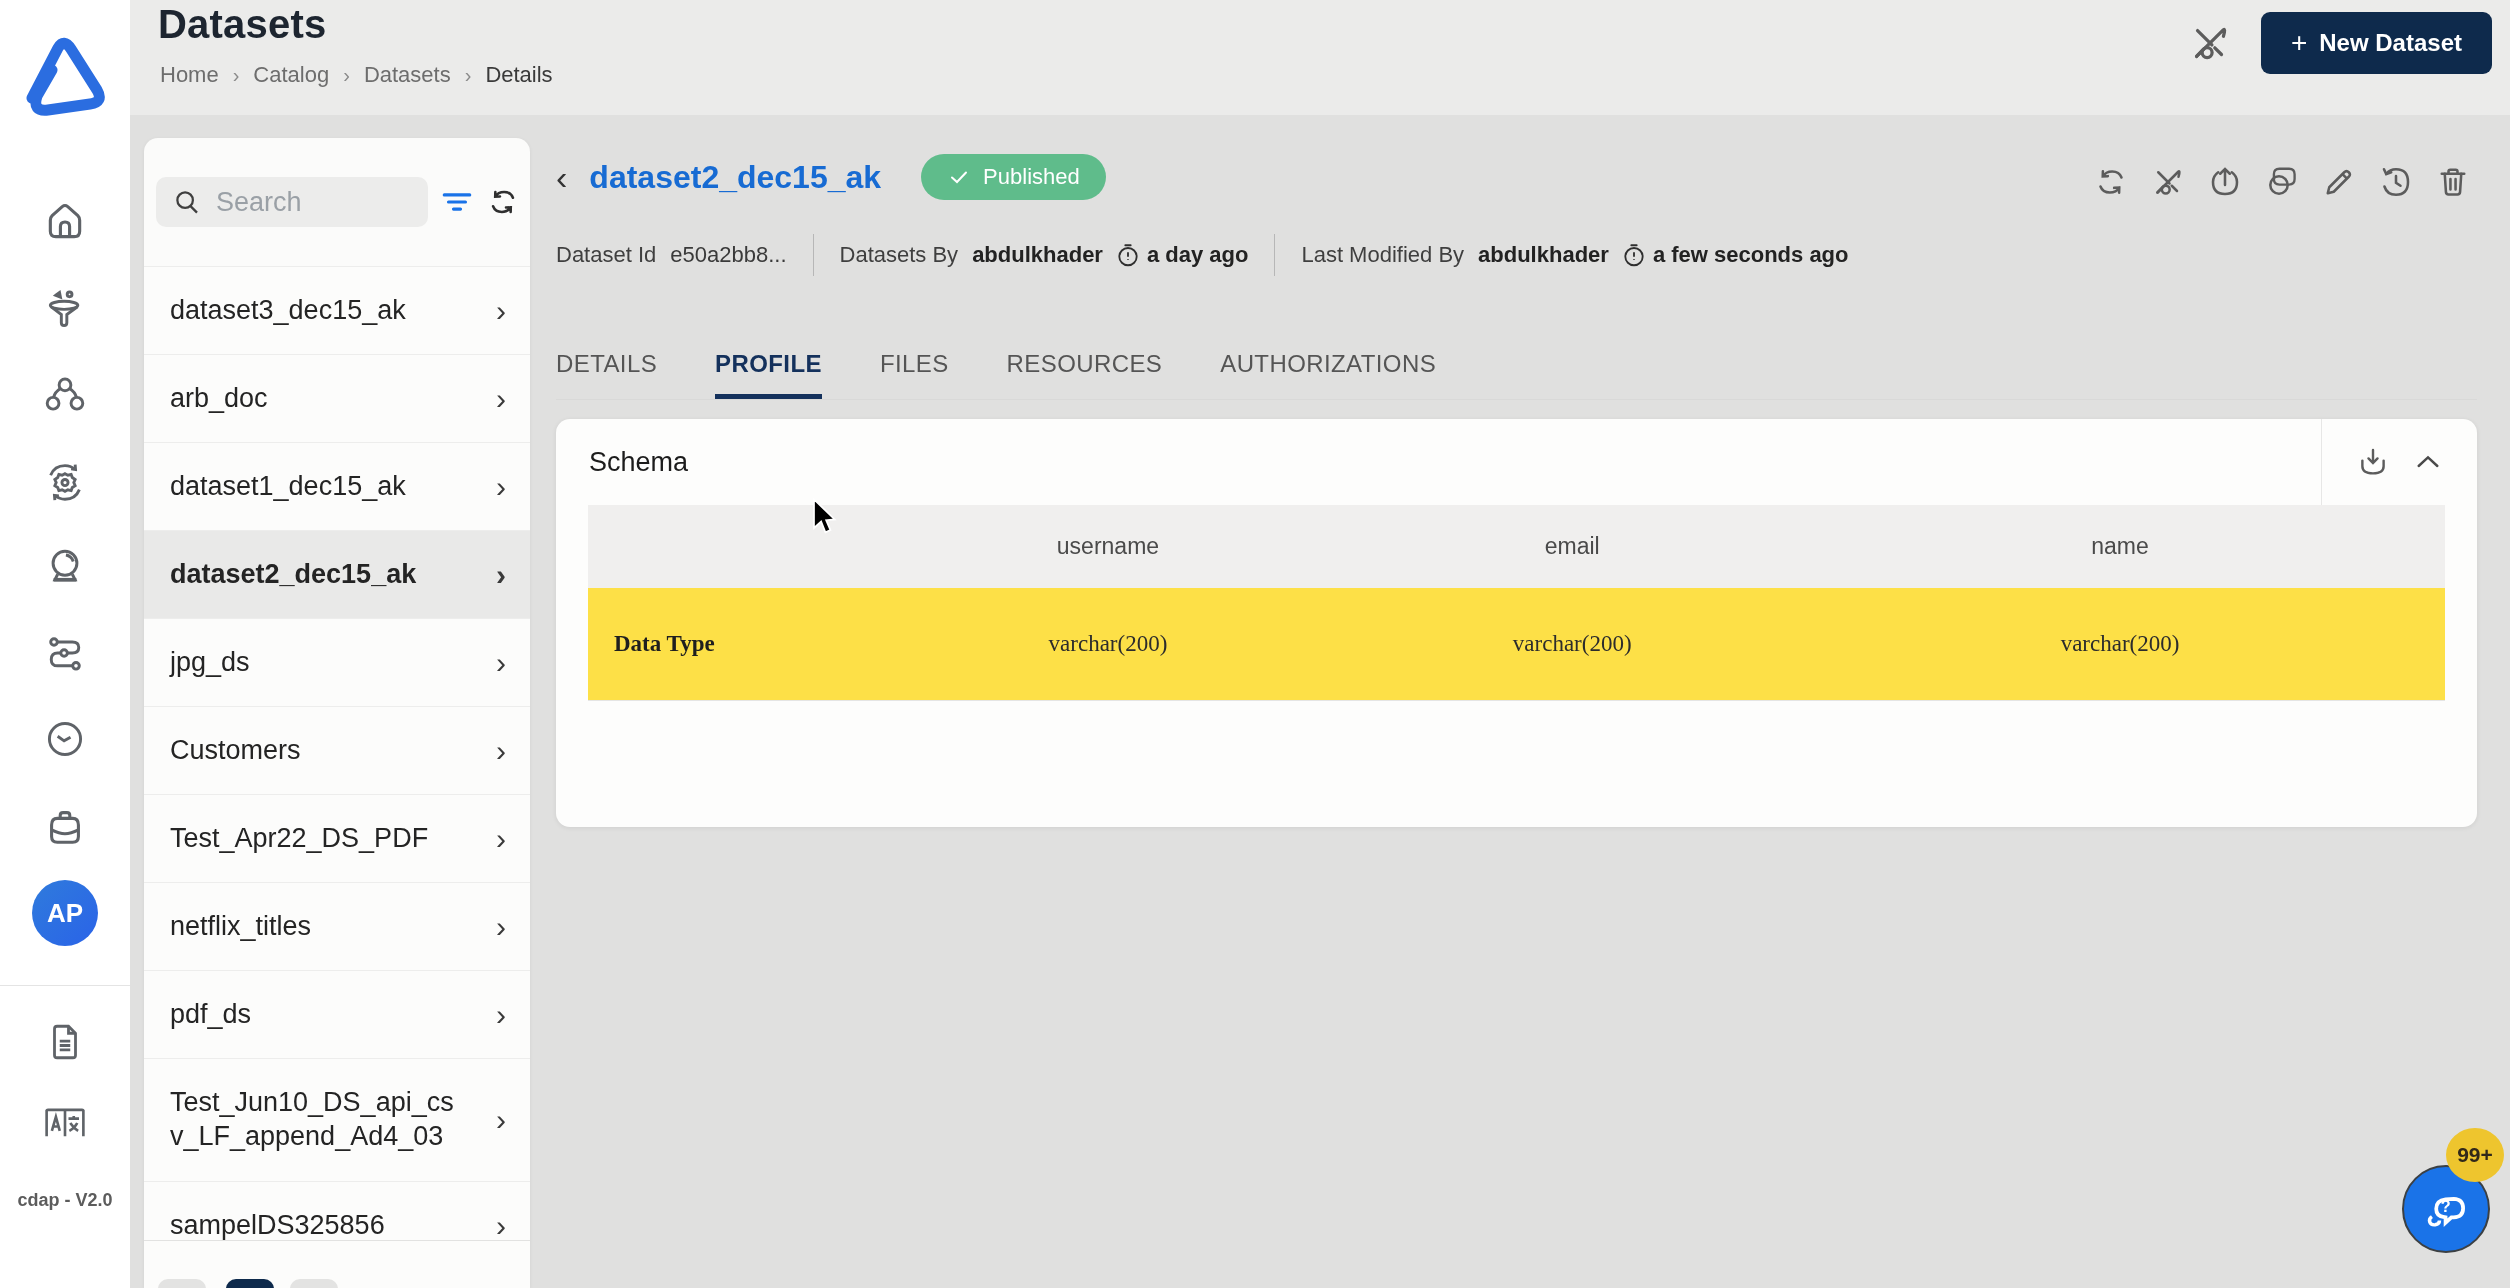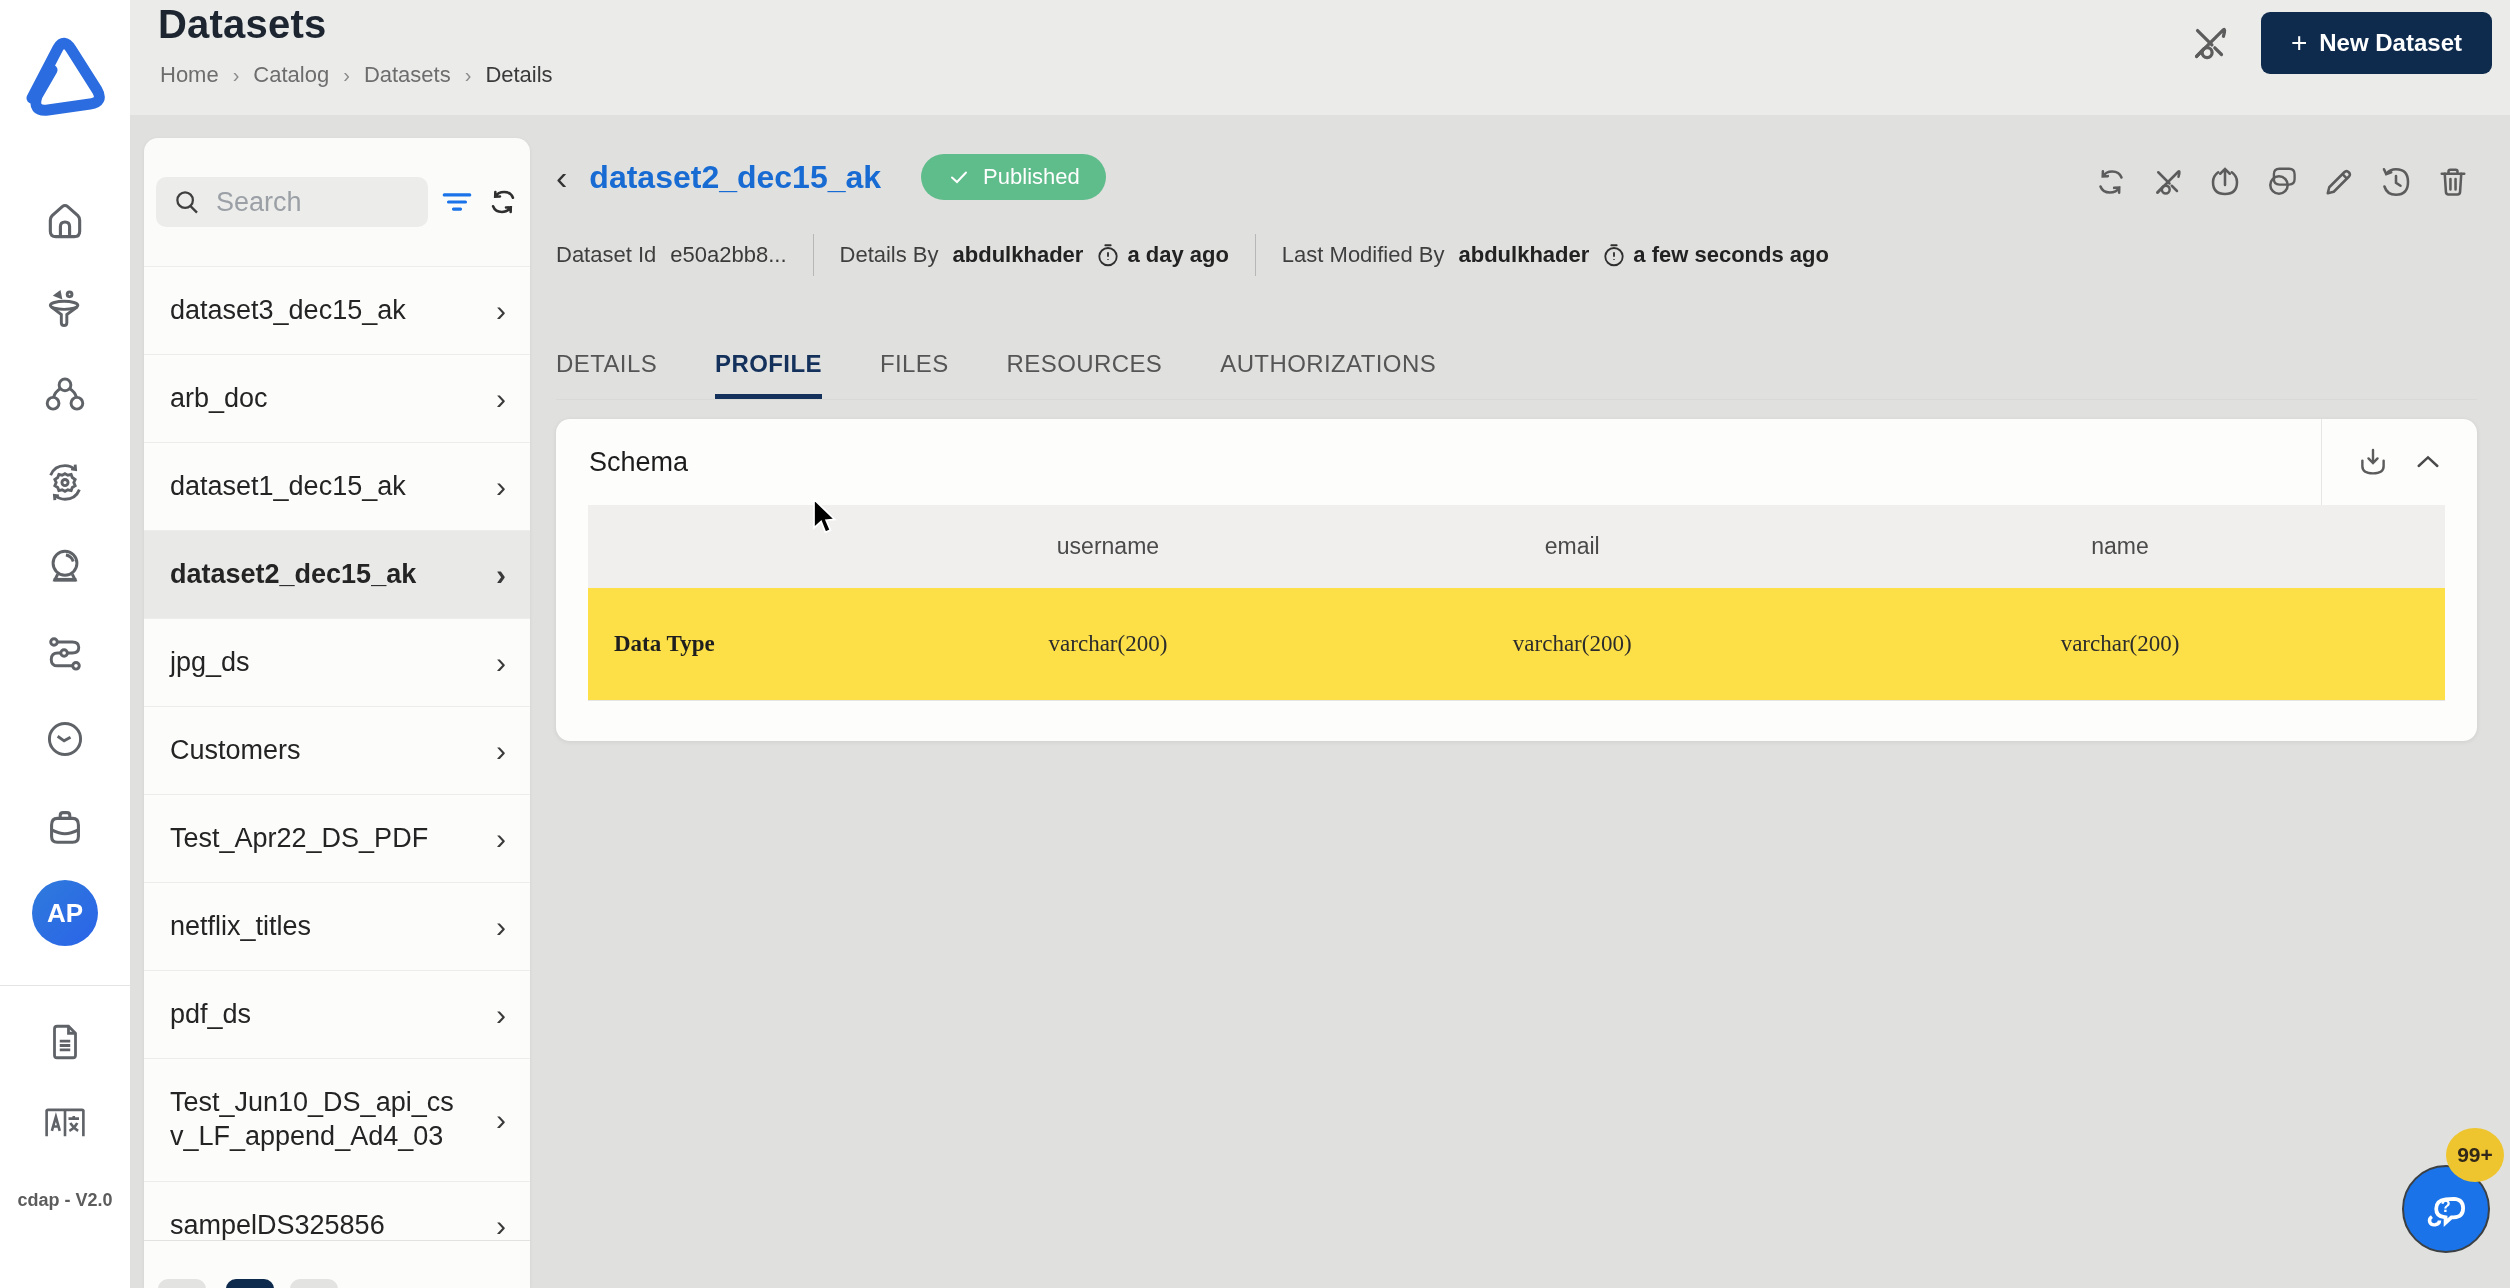--- a/index.html
+++ b/index.html
@@ -107,21 +107,21 @@
 
   .tabs { display:flex; gap:58px; margin-top:74px; border-bottom:1px solid #d9d9d8; padding-bottom:0; }
   .tab {
     font-size:24px; color:#555; letter-spacing:0.4px; padding-bottom:16px;
     cursor:pointer; border-bottom:5px solid transparent; font-weight:500;
   }
   .tab.active { color:#14315c; font-weight:bold; border-bottom-color:#14315c; }
 
   .schema-card {
     margin-top:19px; background:#fdfdfc; border-radius:14px;
-    box-shadow:0 1px 5px rgba(0,0,0,0.08); position:relative; height:322px; overflow:hidden;
+    box-shadow:0 1px 5px rgba(0,0,0,0.08); position:relative; height:408px; overflow:hidden;
   }
   .schema-head { height:86px; display:flex; align-items:center; padding-left:33px; }
   .schema-title { font-size:27px; font-weight:500; color:#1c1c1c; }
   .schema-tools {
     position:absolute; right:0; top:0; width:156px; height:86px;
     border-left:1px solid #e7e7e6; display:flex; align-items:center; justify-content:center; gap:22px;
   }
   .schema-table { margin:0 32px; border-bottom:1px solid #e5e5e4; }
   .schema-table table { width:100%; border-collapse:collapse; table-layout:fixed; }
   .schema-table th { background:#f0efee; height:83px; font-weight:400; font-size:23px; color:#4a4a4a; text-align:center; }
@@ -408,21 +408,21 @@
         <path d="M5 12.5 L10 17 L19 7.5"></path>
       </svg>
       <span>Published</span>
     </span>
   </div>
 
   <div class="meta-row">
     <span class="meta-label">Dataset Id</span>
     <span>e50a2bb8...</span>
     <span class="meta-sep"></span>
-    <span class="meta-label">Details By</span>
+    <span class="meta-label">Datasets By</span>
     <span class="meta-strong">abdulkhader</span>
     <span class="meta-icon">
       <svg width="26" height="26" viewBox="0 0 24 24" fill="none" stroke="#2f2f2f" stroke-width="1.7">
         <circle cx="12" cy="13.5" r="8"></circle>
         <path d="M9.5 3 L14.5 3" stroke-linecap="round"></path>
         <path d="M12 9.5 L12 13.5 M12 16 L12 16.6"></path>
       </svg>
     </span>
     <span class="meta-strong">a day ago</span>
     <span class="meta-sep"></span>

